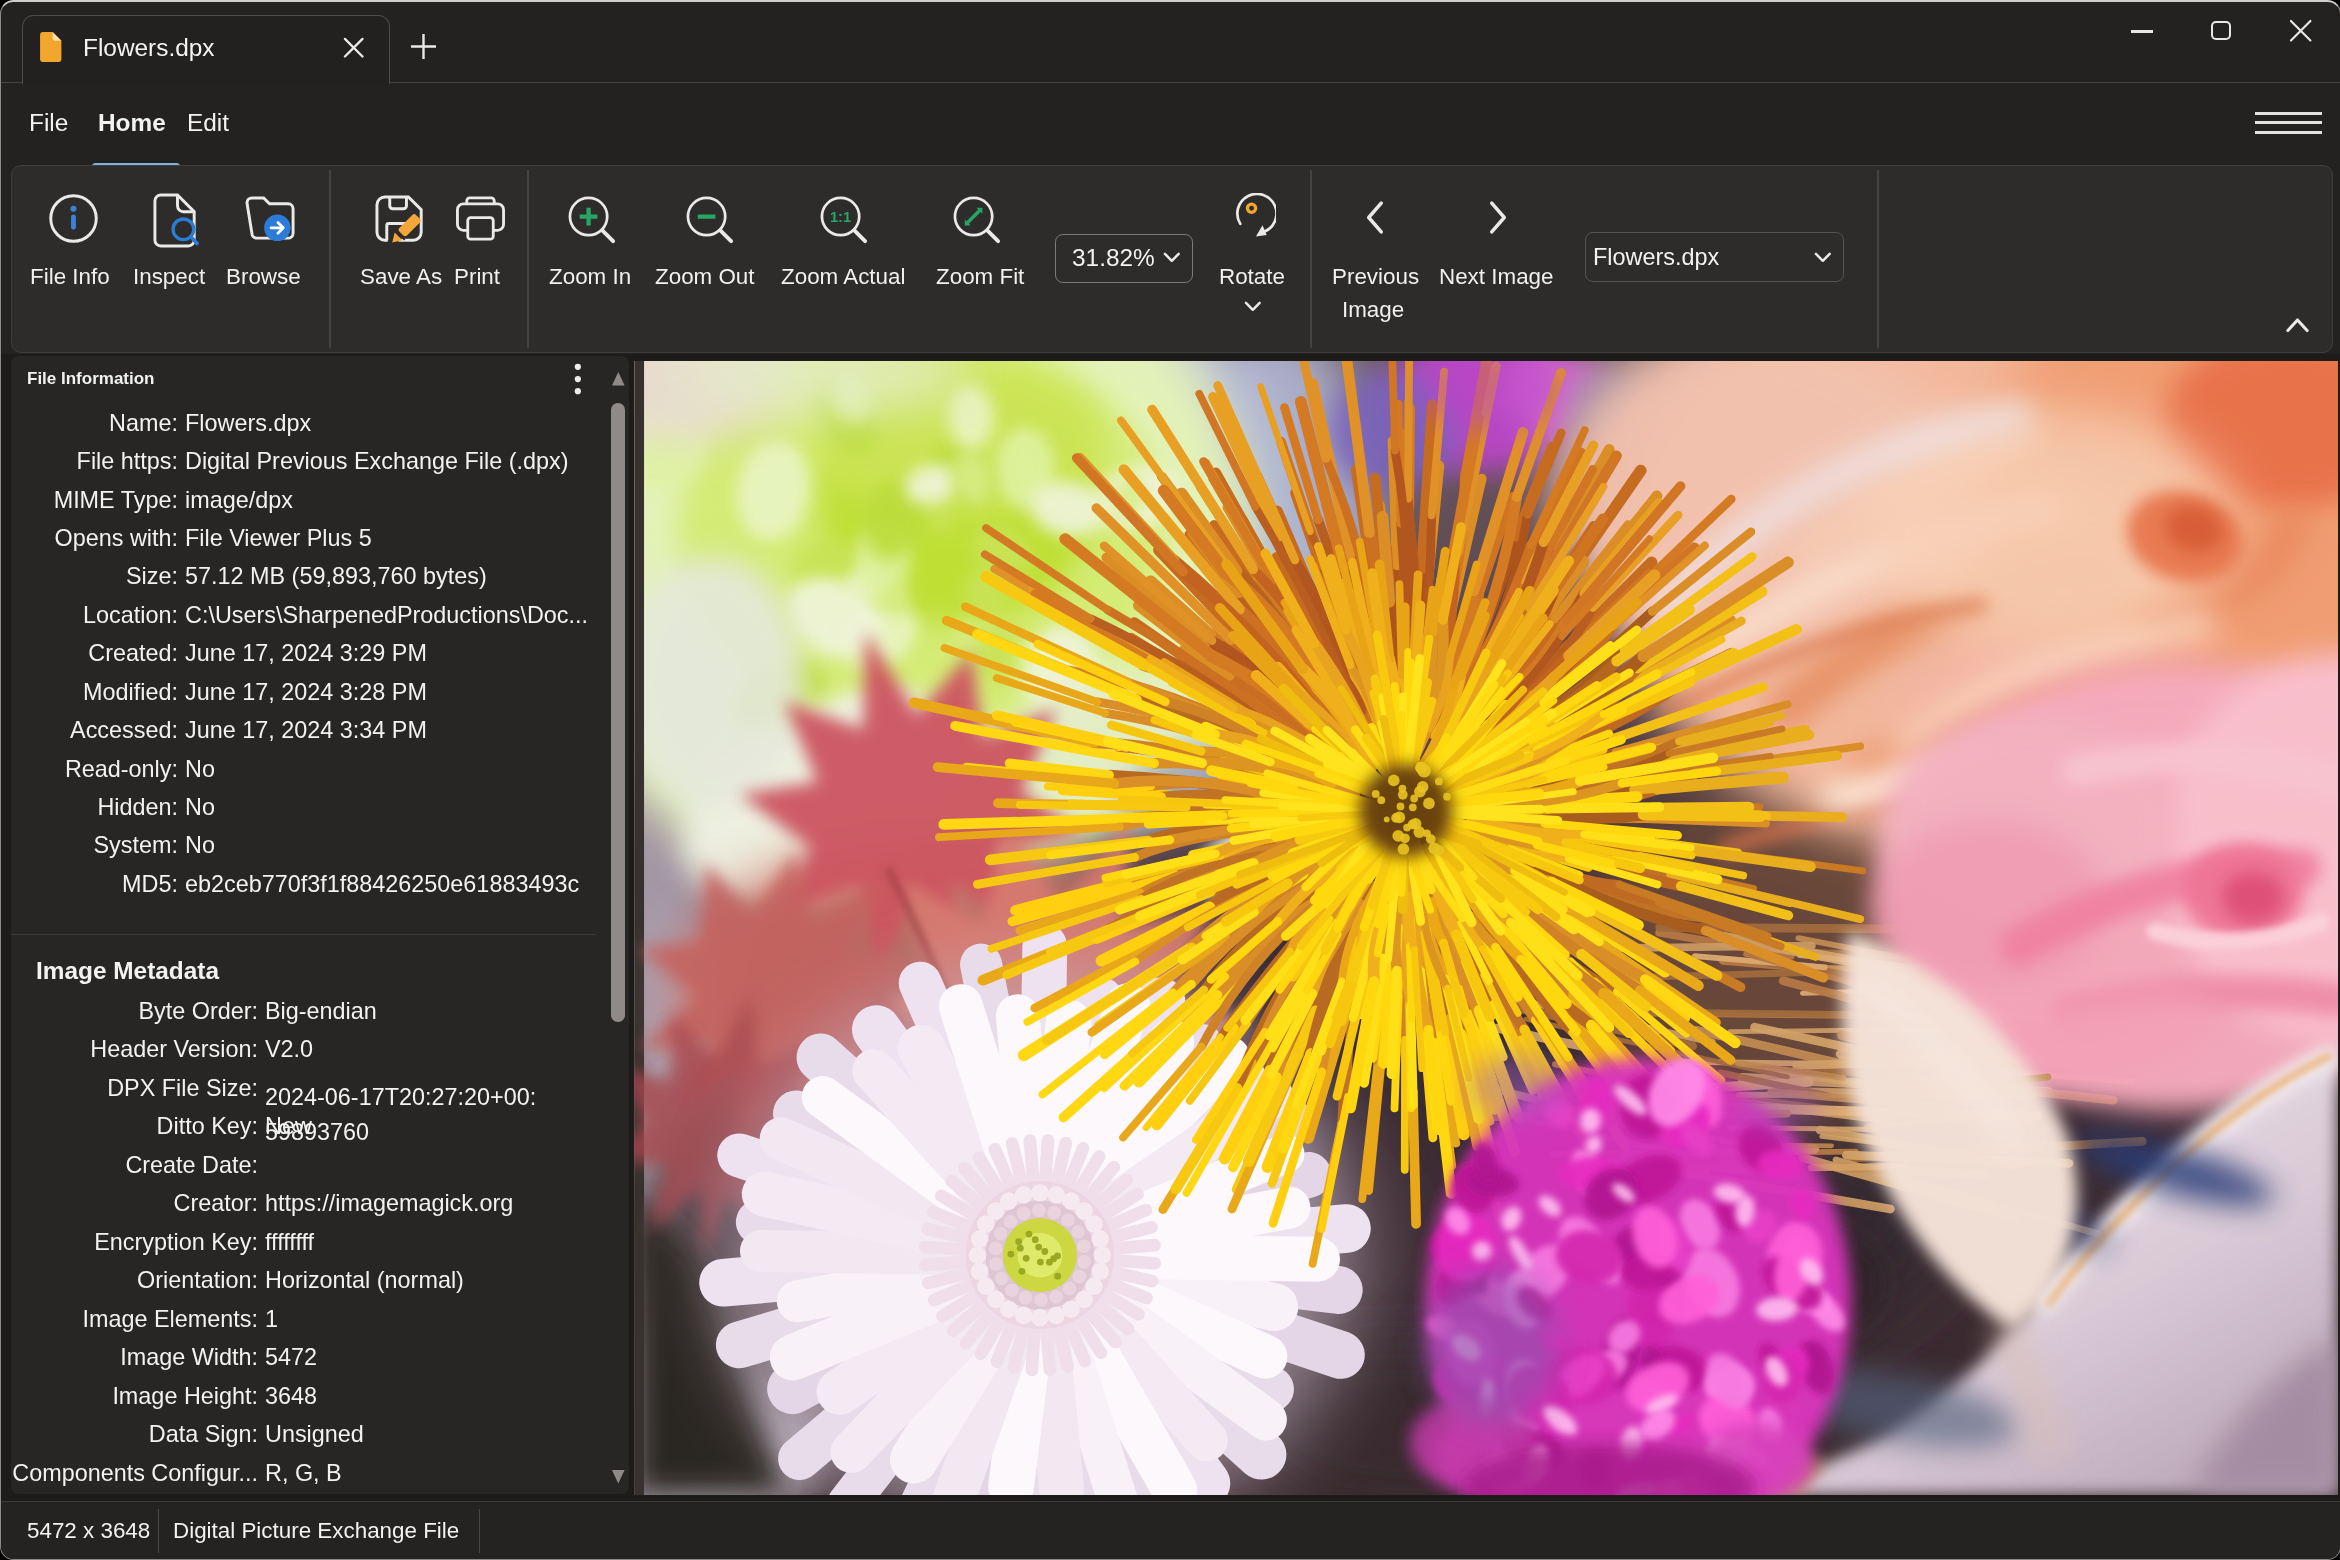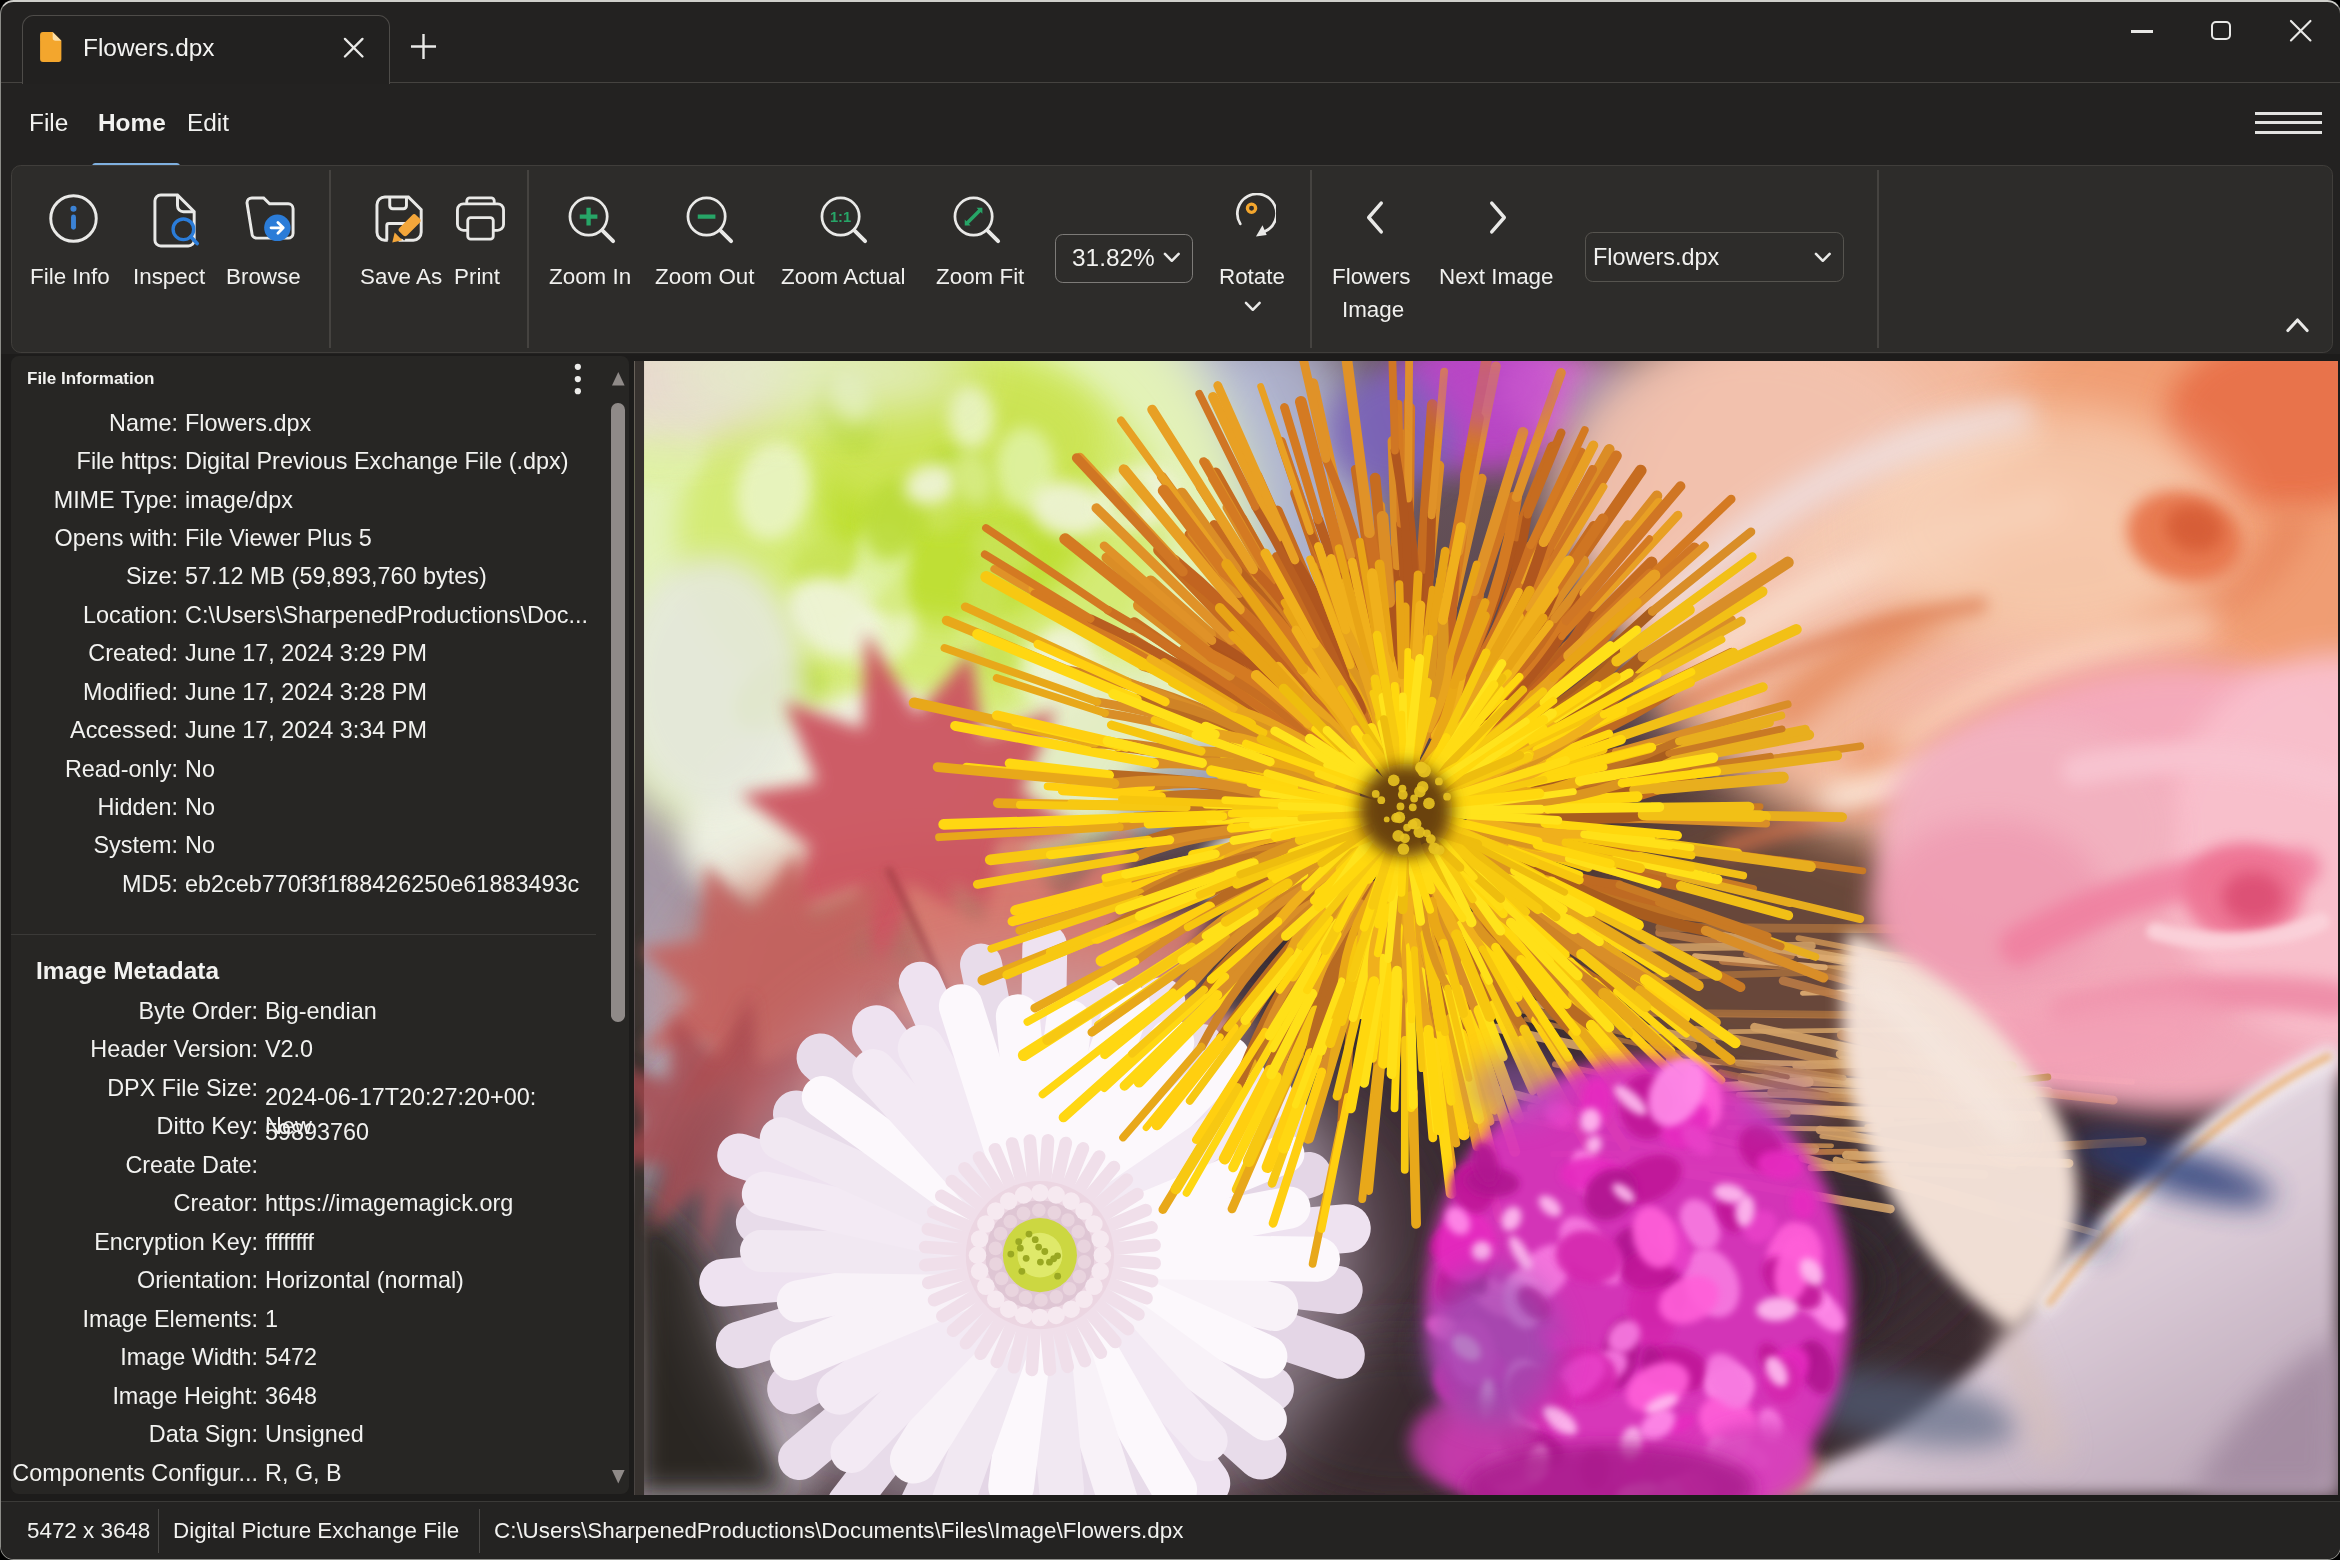--- a/index.html
+++ b/index.html
@@ -134,21 +134,21 @@
     <circle cx="21" cy="15.5" r="4.2" fill="none" stroke="#f3a62d" stroke-width="3.4"></circle>
   </svg>
   <div class="abs lbl" style="left:1218px;top:262px;">Rotate</div>
   <svg class="abs" style="left:1243px;top:298px;" width="17.6" height="13.7" viewBox="0 0 18 14">
     <path d="M2 3 l7 7 7-7" fill="none" stroke="#e9e9e7" stroke-width="2.6" stroke-linecap="round" stroke-linejoin="round"></path>
   </svg>
 
   <svg class="abs" style="left:1360px;top:197px;" width="27" height="37" viewBox="0 0 28 38">
     <path d="M21 4 L8 19 L21 34" fill="none" stroke="#e9e9e7" stroke-width="3.6" stroke-linecap="round" stroke-linejoin="round"></path>
   </svg>
-  <div class="abs lbl" style="left:1331px;top:262px;">Flowers</div>
+  <div class="abs lbl" style="left:1331px;top:262px;">Previous</div>
   <div class="abs lbl" style="left:1341px;top:295px;">Image</div>
   <svg class="abs" style="left:1484px;top:197px;" width="27" height="37" viewBox="0 0 28 38">
     <path d="M7 4 L20 19 L7 34" fill="none" stroke="#e9e9e7" stroke-width="3.6" stroke-linecap="round" stroke-linejoin="round"></path>
   </svg>
   <div class="abs lbl" style="left:1438px;top:262px;">Next Image</div>
 
   <div class="abs" style="left:1584px;top:230px;width:259px;height:50px;border:1.6px solid #56544f;border-radius:7.8px;"></div>
   <div class="abs" style="left:1592px;top:242px;font-size:23.4px;">Flowers.dpx</div>
   <svg class="abs" style="left:1813px;top:249px;" width="17.6" height="13.7" viewBox="0 0 18 14">
     <path d="M2 3 l7 7 7-7" fill="none" stroke="#e9e9e7" stroke-width="2.6" stroke-linecap="round" stroke-linejoin="round"></path>
@@ -234,21 +234,20 @@
       <div class="abs" style="left:264px;top:1419px;font-size:23.4px;white-space:nowrap;">Unsigned</div>
   <div class="abs" style="left:0;top:1458px;width:257px;font-size:23.4px;text-align:right;white-space:nowrap;">Components Configur...</div>
       <div class="abs" style="left:264px;top:1458px;font-size:23.4px;white-space:nowrap;">R, G, B</div>
   </div>
 
   <div class="abs" style="left:0;top:1499px;width:2341px;height:59px;background:#242322;border-top:1px solid #3b3a38;"></div>
   <div class="abs" style="left:26px;top:1516px;font-size:22.4px;">5472 x 3648</div>
   <div class="abs" style="left:157px;top:1507px;width:1px;height:44px;background:#4a4846;"></div>
   <div class="abs" style="left:172px;top:1516px;font-size:22.4px;">Digital Picture Exchange File</div>
   <div class="abs" style="left:478px;top:1507px;width:1px;height:44px;background:#4a4846;"></div>
-  <div class="abs" style="left:493px;top:1516px;font-size:22.4px;">C:\Users\SharpenedProductions\Documents\Files\Image\Flowers.dpx</div>
 
   <div class="abs" id="photo" style="left:633px;top:359px;width:1704px;height:1134px;background:#4a3a3a;overflow:hidden;">
   
 <svg width="1704" height="1134" viewBox="0 0 1747 1163">
 <filter id="b4" x="-150%" y="-150%" width="400%" height="400%">
           <feGaussianBlur stdDeviation="4"></feGaussianBlur>
         </filter>
 <filter id="b8" x="-150%" y="-150%" width="400%" height="400%">
           <feGaussianBlur stdDeviation="8"></feGaussianBlur>
         </filter>

